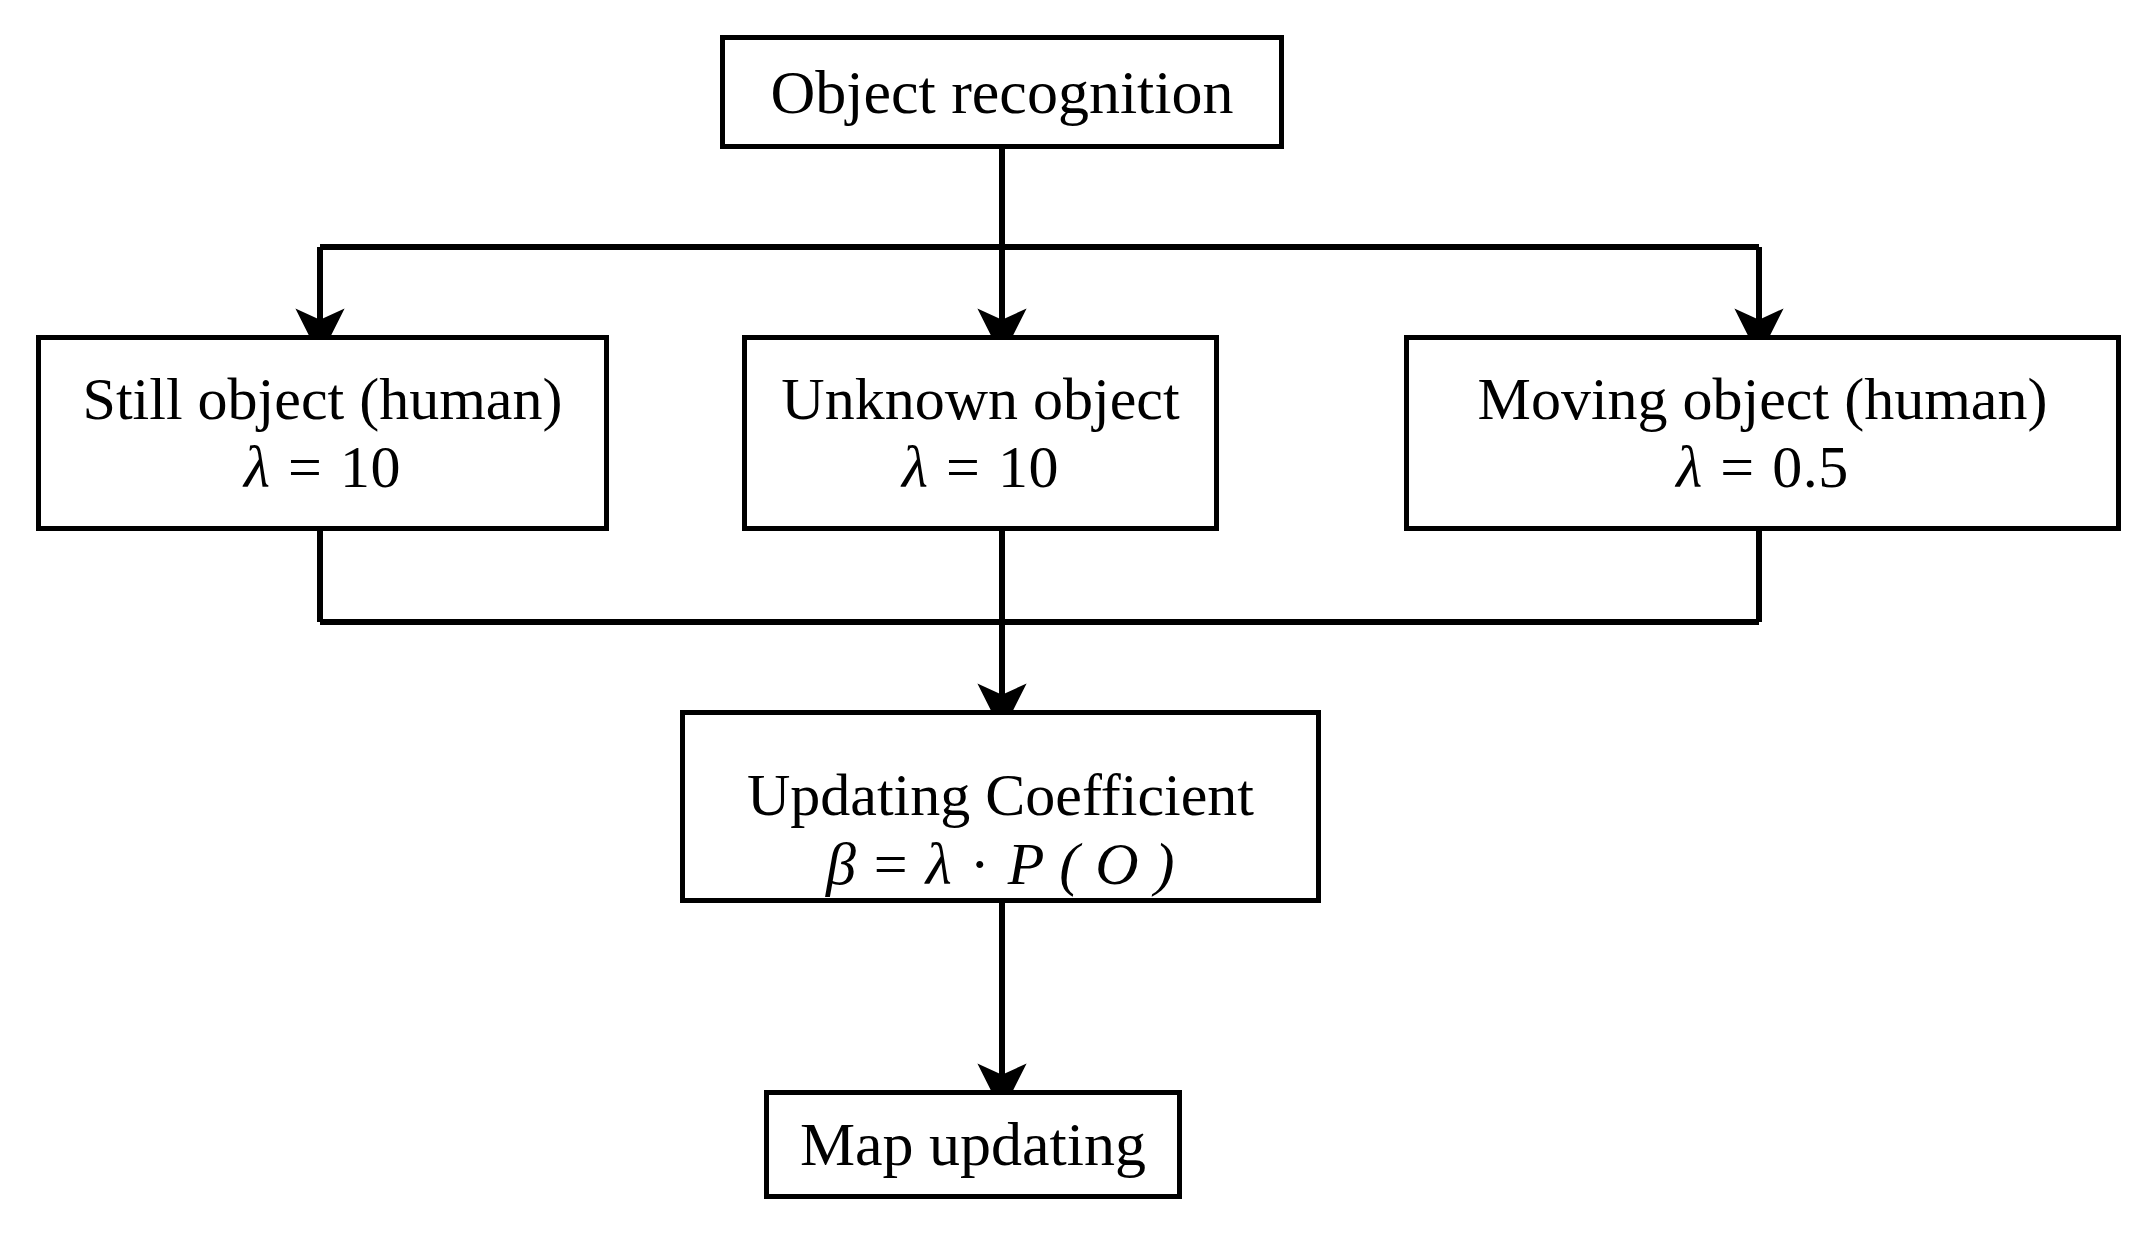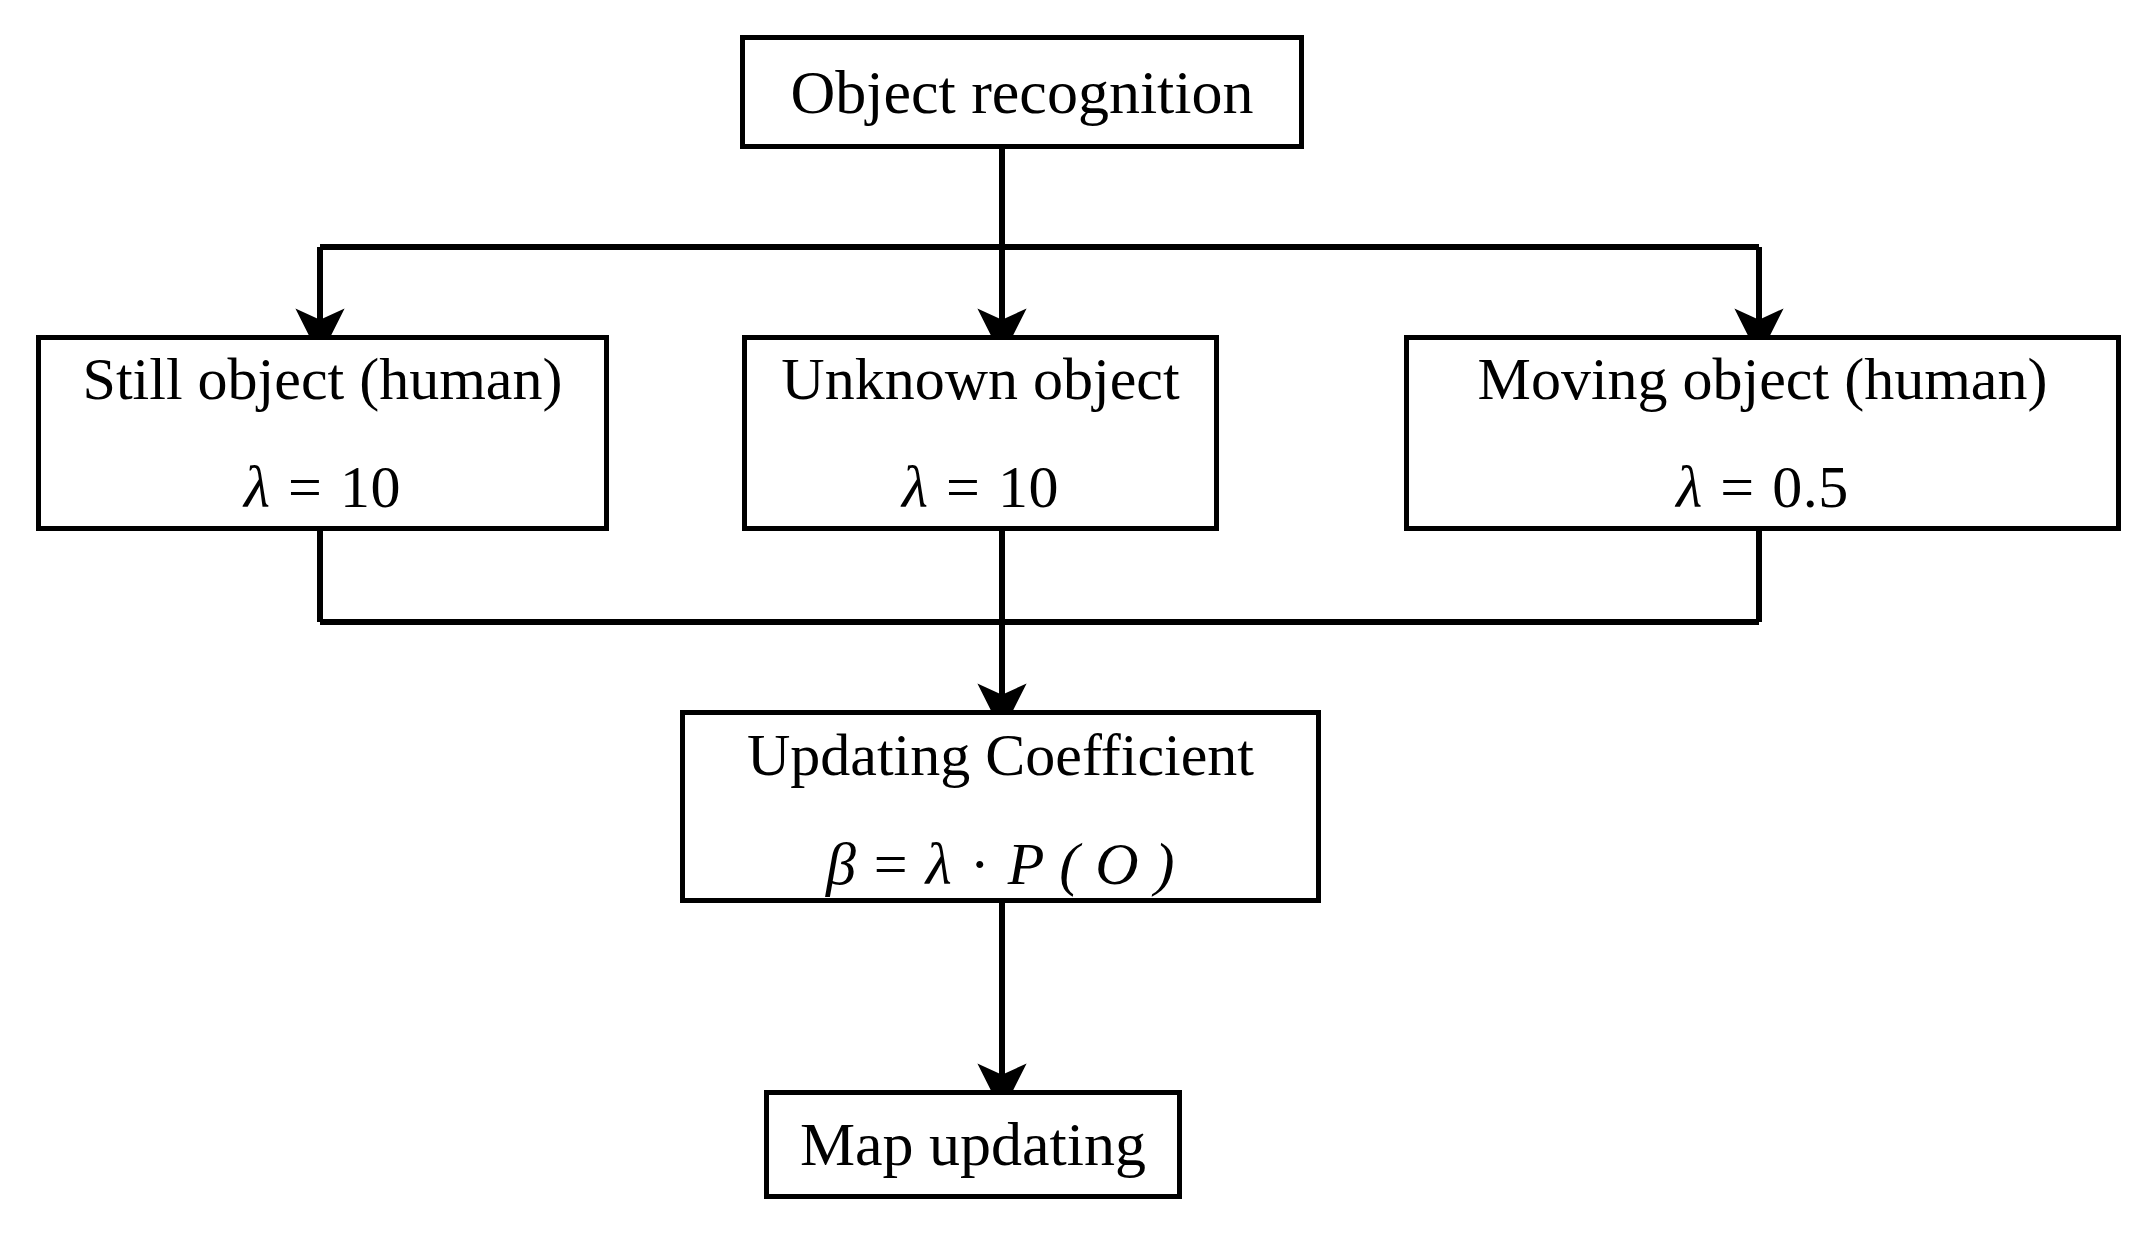--- a/index.html
+++ b/index.html
@@ -40,32 +40,31 @@
     z-index: 2;
   }
   .node-line {
     display: block;
     white-space: nowrap;
     font-size: 62px;
   }
   .node-line.math {
     font-style: italic;
     letter-spacing: 0.5px;
-    margin-top: 40px;
   }
   .math .upright {
     font-style: normal;
   }
   .math .op {
     font-style: normal;
     padding: 0 2px;
   }
   
   #node-object-recognition {
-    left: 720px; top: 35px; width: 564px; height: 114px; margin-left: 20px;
+    left: 720px; top: 35px; width: 564px; height: 114px;
   }
   #node-still-object {
     left: 36px; top: 335px; width: 573px; height: 196px;
   }
   #node-unknown-object {
     left: 742px; top: 335px; width: 477px; height: 196px;
   }
   #node-moving-object {
     left: 1404px; top: 335px; width: 717px; height: 196px;
   }

